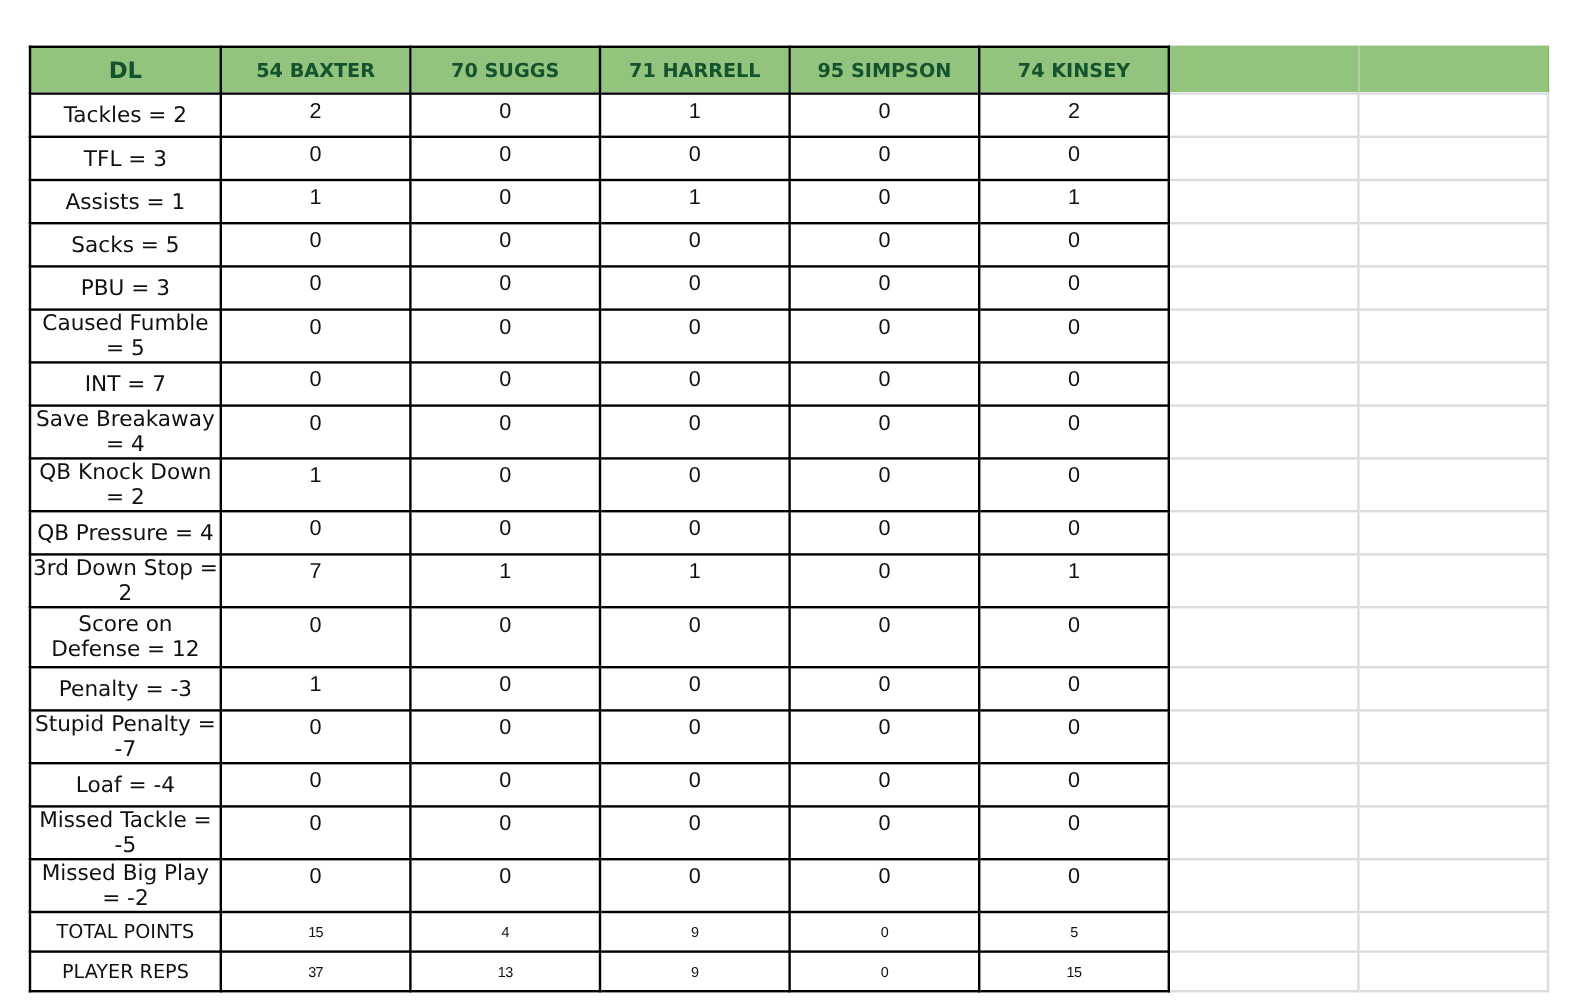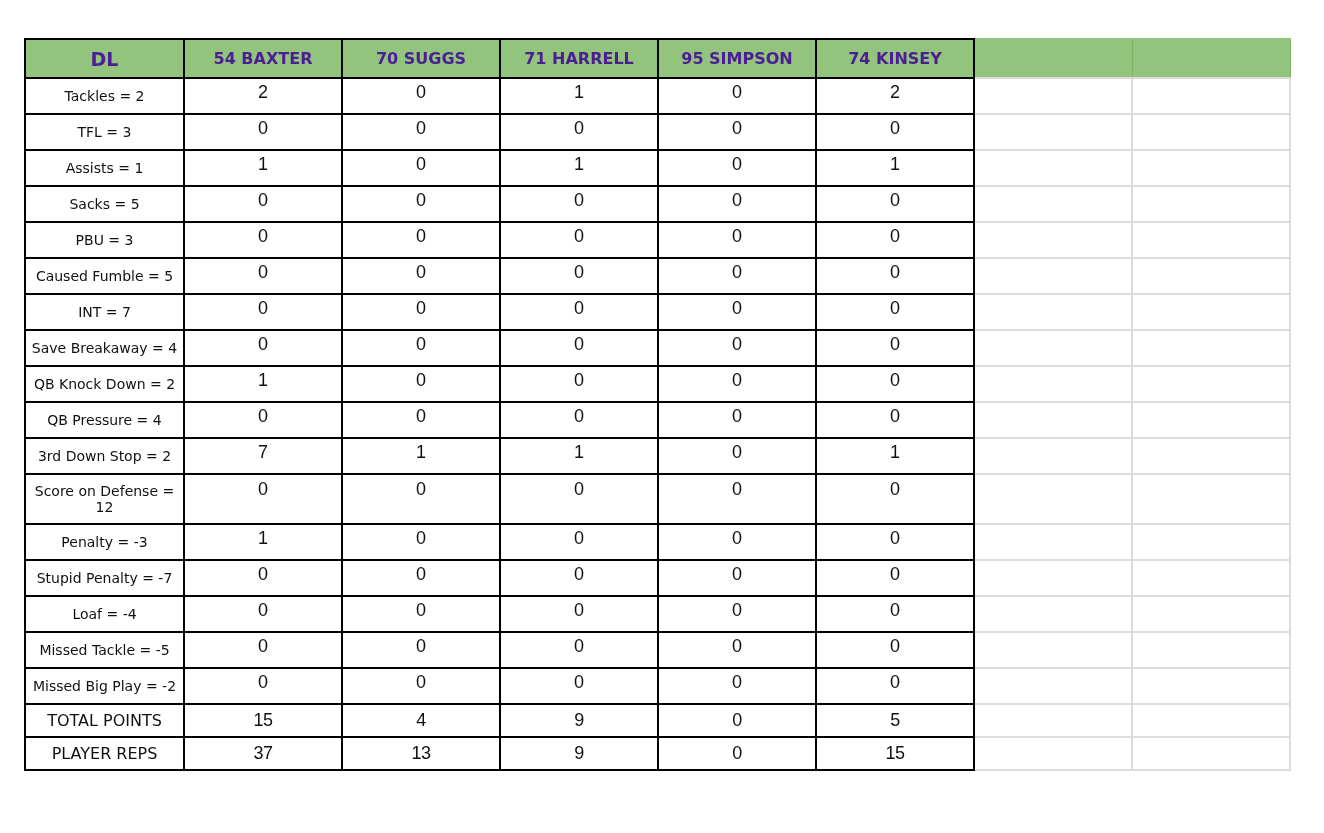--- a/index.html
+++ b/index.html
@@ -1,30 +1,30 @@
 <!DOCTYPE html>
 <html><head>
 <meta charset="utf-8">
 <style>
   html,body{margin:0;padding:0;background:#fff;}
   body{width:1324px;height:833px;position:relative;overflow:hidden;font-family:"Liberation Sans",sans-serif;}
   #sheet{position:absolute;left:24px;top:38px;}
   table{border-collapse:collapse;table-layout:fixed;}
   td,th{padding:0;text-align:center;vertical-align:middle;overflow:hidden;}
-  th{background:#93c47d;color:#4c1d95;font-weight:bold;font-family:"DejaVu Sans",sans-serif;font-size:16px;height:37px;border:2px solid #000;}
+  th{background:#93c47d;color:#14532d;font-weight:bold;font-family:"DejaVu Sans",sans-serif;font-size:16px;height:37px;border:2px solid #000;}
   th.first{font-size:19px;}
   th.ext{border:1px solid #7fb368;border-top:2px solid #93c47d;}
   td{border:2px solid #000;height:31px;font-size:18px;color:#111;}
-  td.lbl{font-family:"DejaVu Sans",sans-serif;font-size:14px;}
+  td.lbl{font-family:"DejaVu Sans",sans-serif;font-size:18px;}
   td.lbl.bold{font-weight:normal;font-size:16px;}
   td.ext{border:2px solid #dcdcdc;border-left-color:#dcdcdc;}
   tr.tall td{height:44px;}
   tr.tall td.val{vertical-align:top;padding-top:4px;}
   td.val{vertical-align:top;padding-top:3px;}
-  tr.sum td.val{vertical-align:middle;padding-top:0;font-family:"Liberation Sans",sans-serif;font-size:18px;letter-spacing:-0.5px;}
+  tr.sum td.val{vertical-align:middle;padding-top:0;font-family:"Liberation Sans",sans-serif;font-size:12px;letter-spacing:-0.5px;}
   col.c0{width:159px;} col.cp{width:158px;}
 </style>
 </head>
 <body>
 
 <div id="sheet">
   <table>
     <colgroup>
       <col class="c0">
         <col class="cp">

